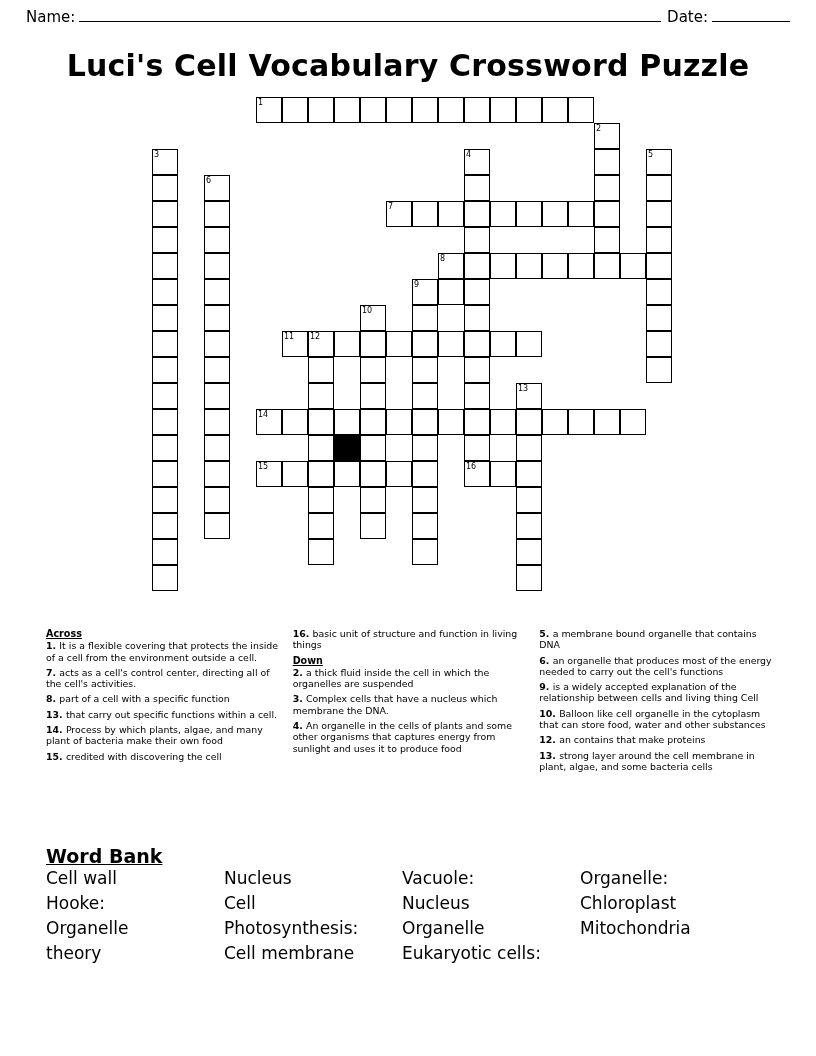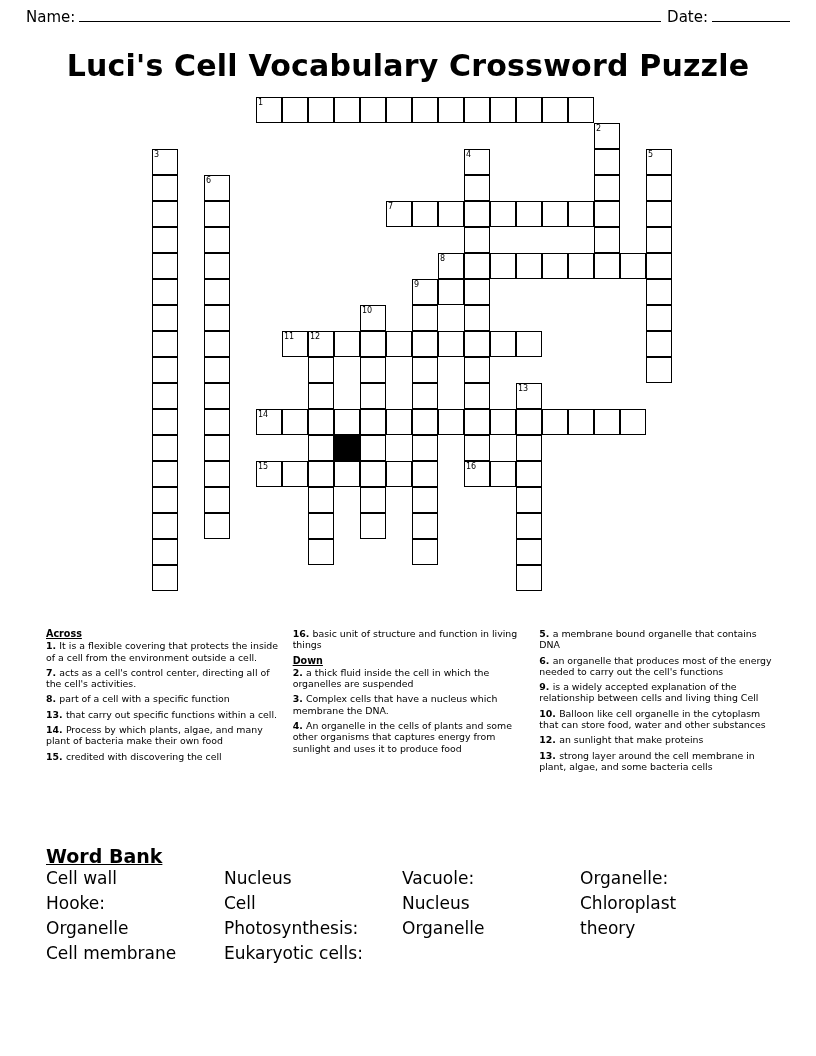--- a/index.html
+++ b/index.html
@@ -325,33 +325,34 @@
     <p class="clue"><b>15. </b><span>credited with discovering the cell</span></p>
     <p class="clue"><b>16. </b><span>basic unit of structure and function in living things</span></p>
     <div class="clue-head">Down</div>
     <p class="clue"><b>2. </b><span>a thick fluid inside the cell in which the organelles are suspended</span></p>
     <p class="clue"><b>3. </b><span>Complex cells that have a nucleus which membrane the DNA.</span></p>
     <p class="clue"><b>4. </b><span>An organelle in the cells of plants and some other organisms that captures energy from sunlight and uses it to produce food</span></p>
     <p class="clue"><b>5. </b><span>a membrane bound organelle that contains DNA</span></p>
     <p class="clue"><b>6. </b><span>an organelle that produces most of the energy needed to carry out the cell's functions</span></p>
     <p class="clue"><b>9. </b><span>is a widely accepted explanation of the relationship between cells and living thing Cell</span></p>
     <p class="clue"><b>10. </b><span>Balloon like cell organelle in the cytoplasm that can store food, water and other substances</span></p>
-    <p class="clue"><b>12. </b><span>an sunlight that make proteins</span></p>
+    <p class="clue"><b>12. </b><span>an contains that make proteins</span></p>
     <p class="clue"><b>13. </b><span>strong layer around the cell membrane in plant, algae, and some bacteria cells</span></p>
   </div>
 
 <div id="wordbank-title">Word Bank</div>
 <div id="wordbank">
     <div>Cell wall</div>
     <div>Nucleus</div>
     <div>Vacuole:</div>
     <div>Organelle:</div>
     <div>Hooke:</div>
     <div>Cell</div>
     <div>Nucleus</div>
     <div>Chloroplast</div>
     <div>Organelle</div>
     <div>Photosynthesis:</div>
     <div>Organelle</div>
+    <div>Mitochondria</div>
     <div>theory</div>
     <div>Cell membrane</div>
     <div>Eukaryotic cells:</div>
   </div>
 
 </body></html>

